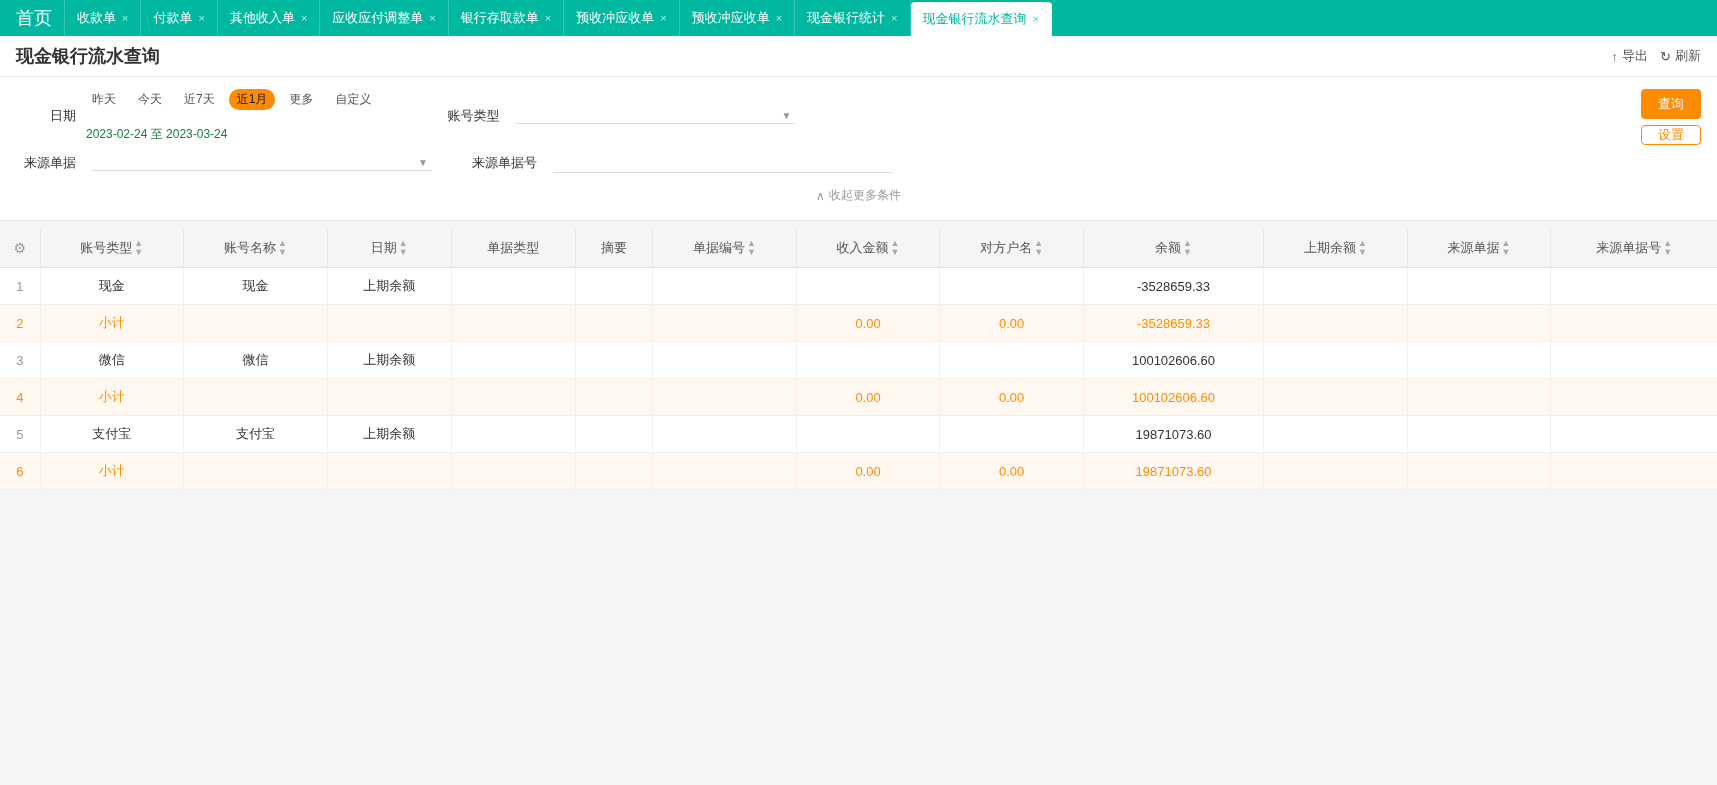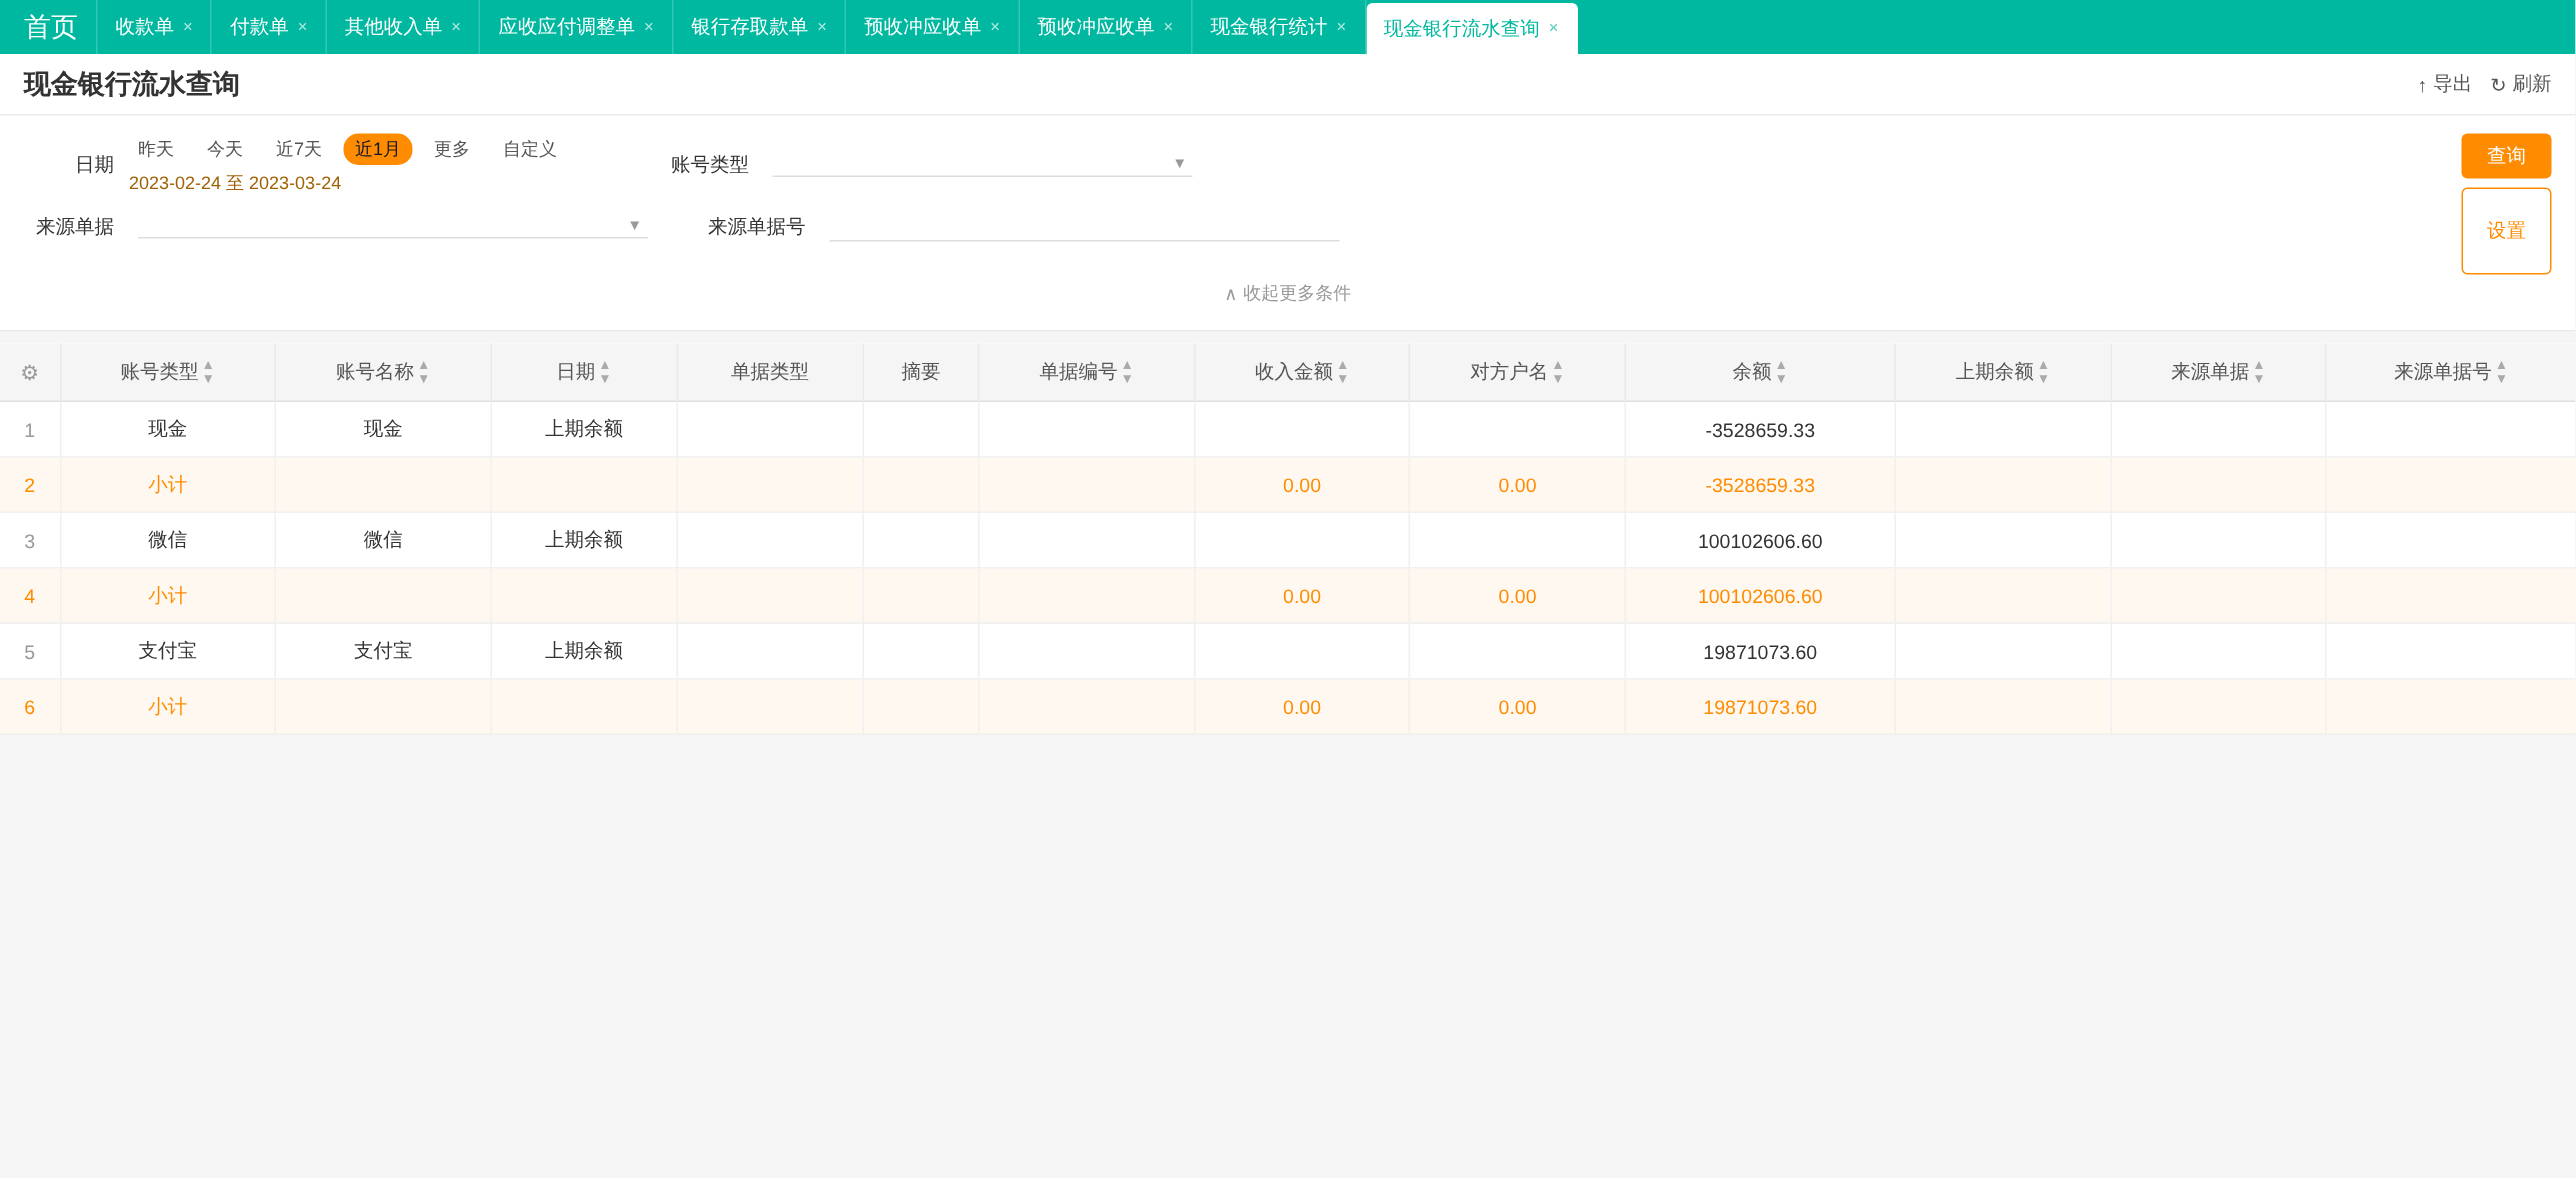--- a/index.html
+++ b/index.html
@@ -110,21 +110,21 @@
       cursor: pointer;
       border-radius: 10px;
     }
     .date-option.active {
       background: #ff8c00;
       color: #0f172a;
       border-radius: 10px;
     }
     .date-range {
       font-size: 12px;
-      color: #a16207;
+      color: #15803d;
       margin-left: 4px;
     }
     .filter-select {
       display: flex;
       align-items: center;
       border-bottom: 1px solid #ddd;
       padding: 2px 4px;
       min-width: 200px;
       cursor: pointer;
       margin-left: 8px;
@@ -154,21 +154,21 @@
       border: none;
       padding: 6px 16px;
       border-radius: 4px;
       cursor: pointer;
       font-size: 13px;
     }
     .btn-settings {
       background: #fff;
       color: #ff8c00;
       border: 1px solid #ff8c00;
-      padding: 19px 16px;
+      padding: 0 16px;
       border-radius: 4px;
       cursor: pointer;
       font-size: 13px;
     }
     .btn-area {
       display: flex;
       flex-direction: column;
       gap: 6px;
       margin-left: 12px;
       justify-content: space-between;
@@ -303,21 +303,21 @@
     </div>
   </div>
 </div>
 
 <div class="filter-area">
   <div style="display:flex; align-items:flex-start; justify-content:space-between;">
     <div style="flex:1;">
 
       <div class="filter-row">
         <span class="filter-label">日期</span>
-        <div style="display:flex; flex-direction:column;">
+        <div style="display:flex; flex-direction:column;gap:12px;">
           <div class="filter-date-options">
             <span class="date-option">昨天</span>
             <span class="date-option">今天</span>
             <span class="date-option">近7天</span>
             <span class="date-option active">近1月</span>
             <span class="date-option">更多</span>
             <span class="date-option">自定义</span>
           </div>
           <span class="date-range" style="margin-top:4px; margin-left:2px;">2023-02-24 至 2023-03-24</span>
         </div>

